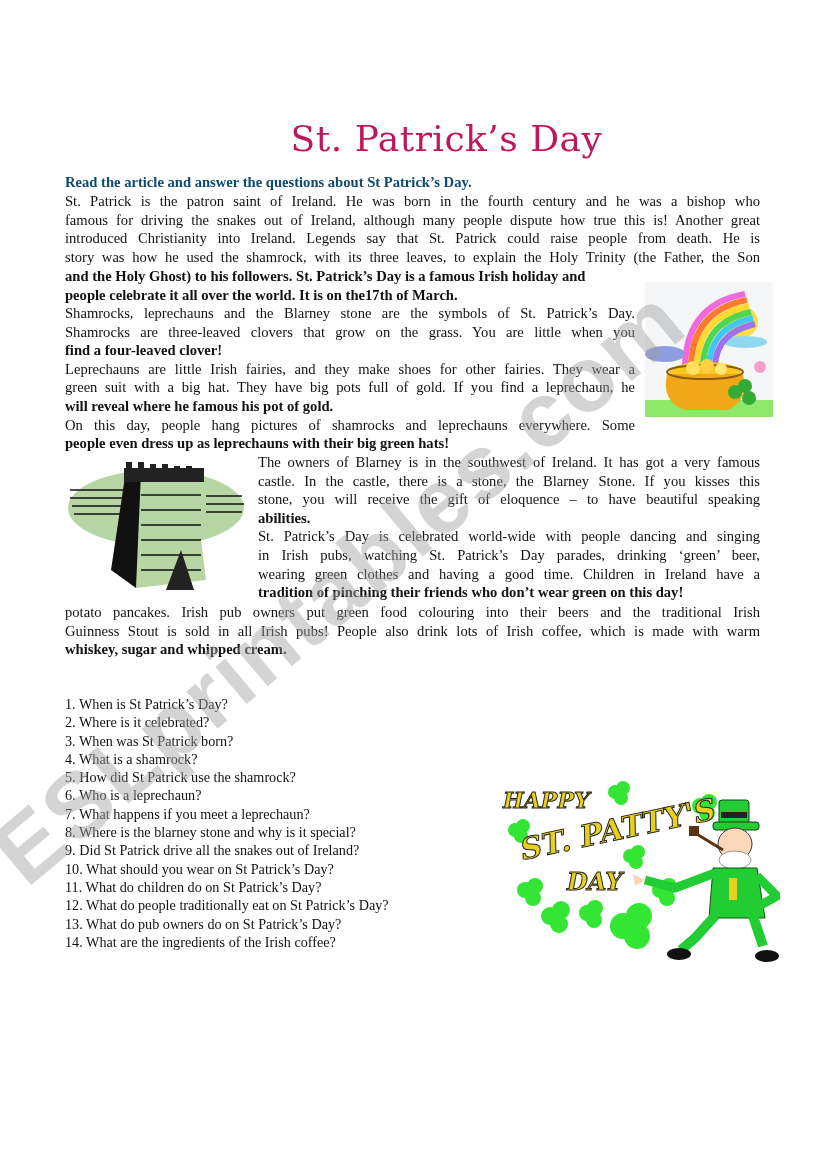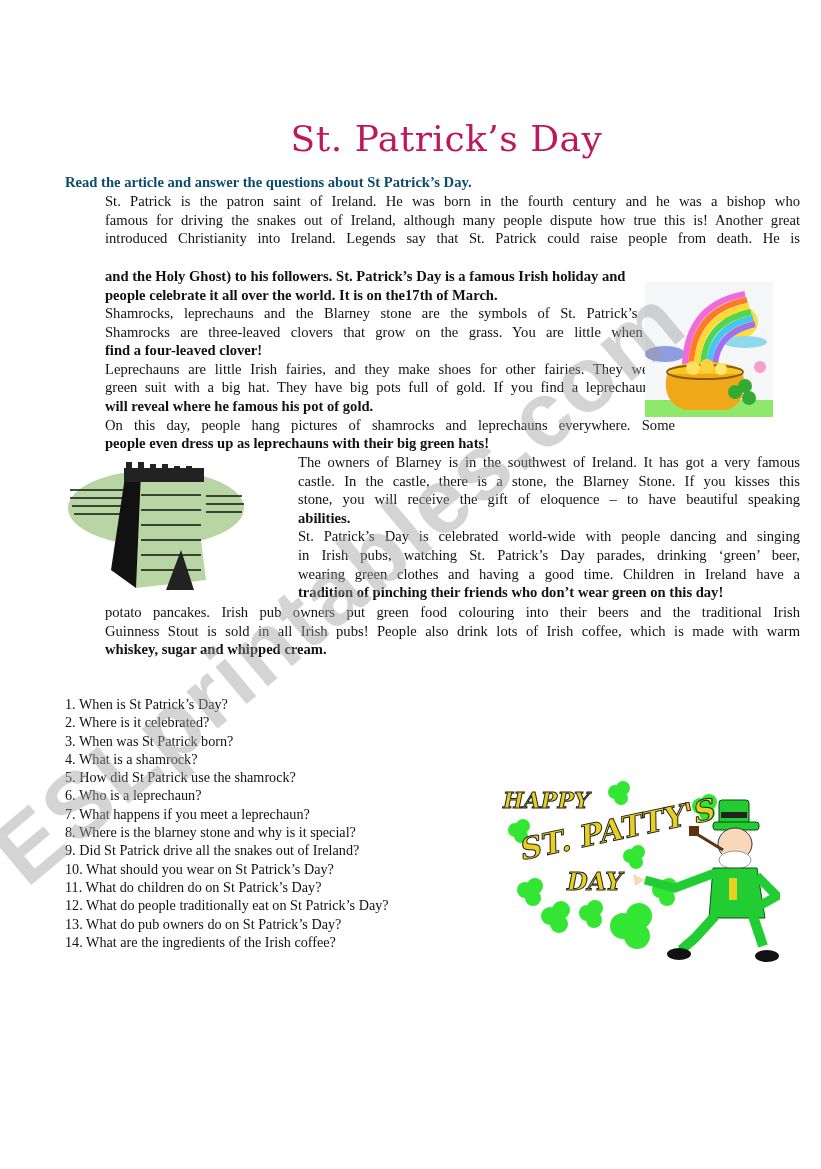--- a/index.html
+++ b/index.html
@@ -6,21 +6,20 @@
     body { width: 821px; height: 1169px; position: relative; overflow: hidden; }
     .page { position: absolute; left: 0; top: 0; width: 821px; height: 1169px; background: #fff; }
     .title {
       position: absolute; left: 0; width: 821px; top: 118px; text-align: center;
       font-family: "DejaVu Serif", serif; font-size: 36px; color: #be185d;
       letter-spacing: 0.5px; font-weight: normal; margin: 0; padding-left: 36px;
     }
     .text {
       font-family: "Liberation Serif", serif; font-size: 14.6px; line-height: 18.6px; color: #111;
       text-align: justify;
-      margin-left: 40px;
     }
     .instruction { position: absolute; left: 65px; top: 174px; font-family: "Liberation Serif", serif; font-size: 14.6px; font-weight: bold; color: #0c4a6e; }
     .p1 { position: absolute; left: 65px; top: 192px; width: 695px; }
     .p1b { position: absolute; left: 65px; top: 267px; width: 575px; }
     .p2 { position: absolute; left: 65px; top: 304px; width: 570px; }
     .p3 { position: absolute; left: 258px; top: 453px; width: 502px; }
     .p4 { position: absolute; left: 65px; top: 603px; width: 695px; }
     .line { display: block; text-align: justify; text-align-last: justify; white-space: nowrap; }
     .line.last { text-align-last: left; font-weight: bold; }
     .questions { position: absolute; left: 65px; top: 695px; list-style: none; margin: 0; padding: 0; }
@@ -38,20 +37,21 @@
 <div class="page">
 
   <h1 class="title">St. Patrick’s Day</h1>
 
   <div class="instruction">Read the article and answer the questions about St Patrick’s Day.</div>
 
   <div class="text p1">
     <span class="line">St. Patrick is the patron saint of Ireland. He was born in the fourth century and he was a bishop who</span>
     <span class="line">famous for driving the snakes out of Ireland, although many people dispute how true this is! Another great</span>
     <span class="line">introduced Christianity into Ireland. Legends say that St. Patrick could raise people from death. He is</span>
+    <span class="line">story was how he used the shamrock, with its three leaves, to explain the Holy Trinity (the Father, the Son</span>
   </div>
   <div class="text p1b">
     <span class="line last">and the Holy Ghost) to his followers. St. Patrick’s Day is a famous Irish holiday and</span>
     <span class="line last">people celebrate it all over the world. It is on the17th of March.</span>
   </div>
 
   <div class="text p2">
     <span class="line">Shamrocks, leprechauns and the Blarney stone are the symbols of St. Patrick’s Day.</span>
     <span class="line">Shamrocks are three-leaved clovers that grow on the grass. You are little when you</span>
     <span class="line last">find a four-leaved clover!</span>

